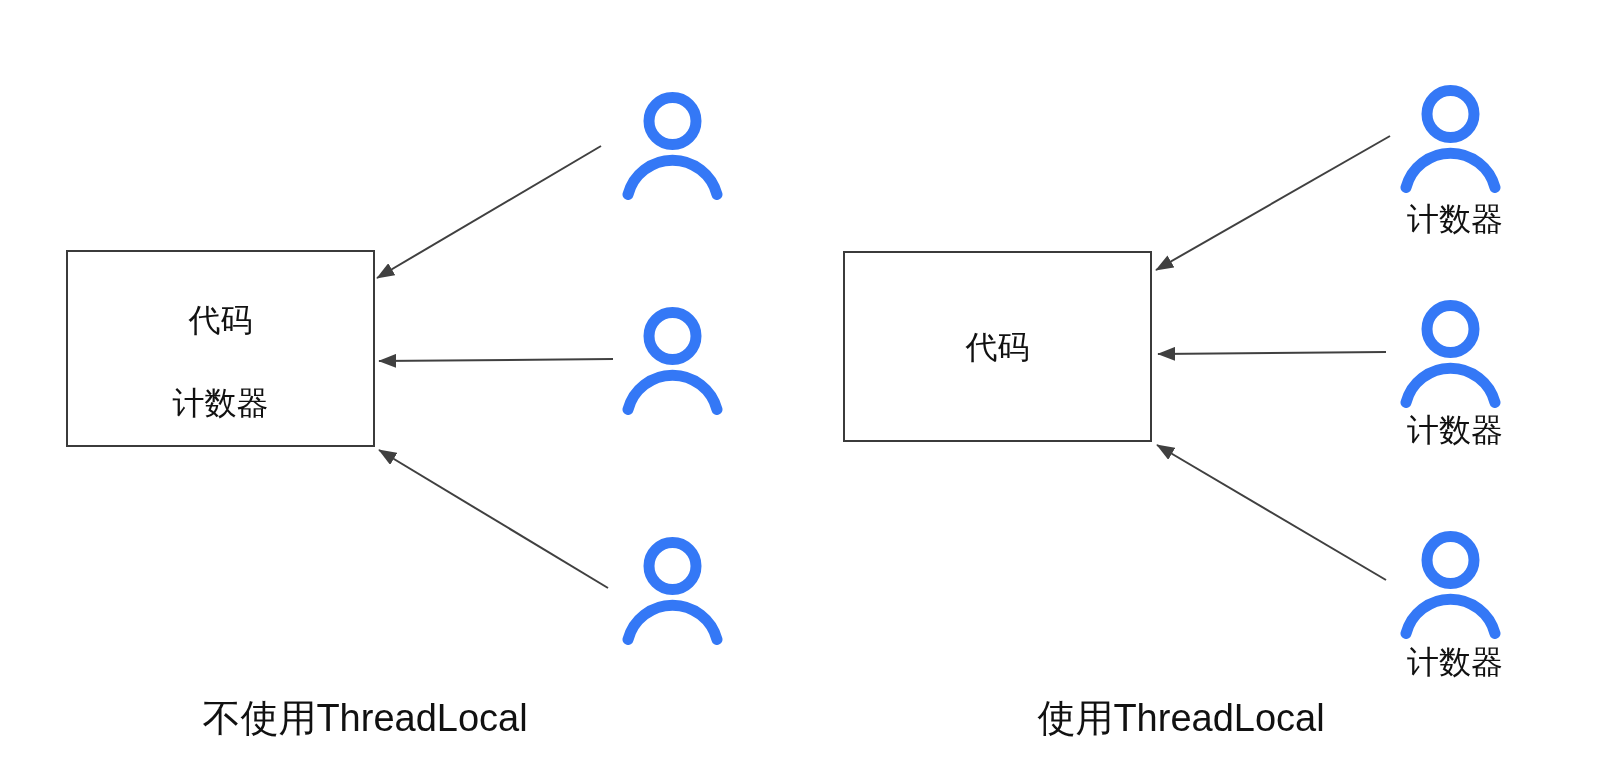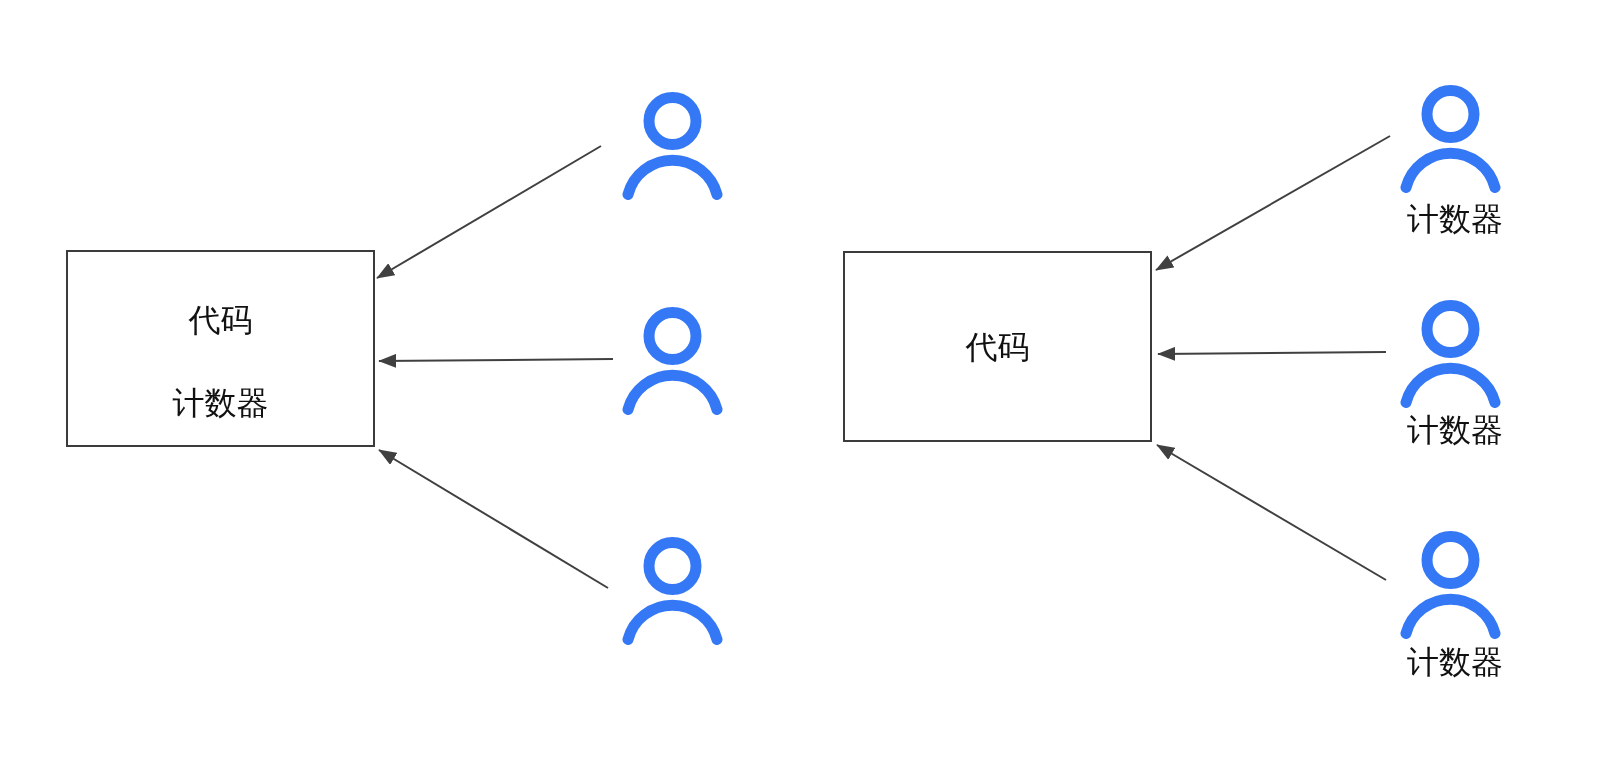--- a/index.html
+++ b/index.html
@@ -97,20 +97,21 @@
       <path d="M 8 106.5 A 46 46 0 0 1 97 106.5" fill="none" stroke="#3478F6" stroke-width="11" stroke-linecap="round"></path>
     </svg>
   </div>
   <div class="abs" style="left:620px; top:533px;">
     <svg class="user-icon-svg" width="105" height="112" viewBox="0 0 105 112">
       <circle cx="52.5" cy="33" r="23.5" fill="none" stroke="#3478F6" stroke-width="11"></circle>
       <path d="M 8 106.5 A 46 46 0 0 1 97 106.5" fill="none" stroke="#3478F6" stroke-width="11" stroke-linecap="round"></path>
     </svg>
   </div>
 
+  <div class="caption" style="left:155px; top:696px;">不使用ThreadLocal</div>
 
   <div class="code-box" style="left:843px; top:251px; width:309px; height:191px;">
     <div class="box-line" style="top:74px;">代码</div>
   </div>
 
   <div class="abs" style="left:1398px; top:81px;">
     <svg class="user-icon-svg" width="105" height="112" viewBox="0 0 105 112">
       <circle cx="52.5" cy="33" r="23.5" fill="none" stroke="#3478F6" stroke-width="11"></circle>
       <path d="M 8 106.5 A 46 46 0 0 1 97 106.5" fill="none" stroke="#3478F6" stroke-width="11" stroke-linecap="round"></path>
     </svg>
@@ -126,14 +127,15 @@
   <div class="thread-label" style="left:1380px; top:412px;">计数器</div>
 
   <div class="abs" style="left:1398px; top:527px;">
     <svg class="user-icon-svg" width="105" height="112" viewBox="0 0 105 112">
       <circle cx="52.5" cy="33" r="23.5" fill="none" stroke="#3478F6" stroke-width="11"></circle>
       <path d="M 8 106.5 A 46 46 0 0 1 97 106.5" fill="none" stroke="#3478F6" stroke-width="11" stroke-linecap="round"></path>
     </svg>
   </div>
   <div class="thread-label" style="left:1380px; top:644px;">计数器</div>
 
+  <div class="caption" style="left:971px; top:696px;">使用ThreadLocal</div>
 
 </div>
 
 </body></html>

